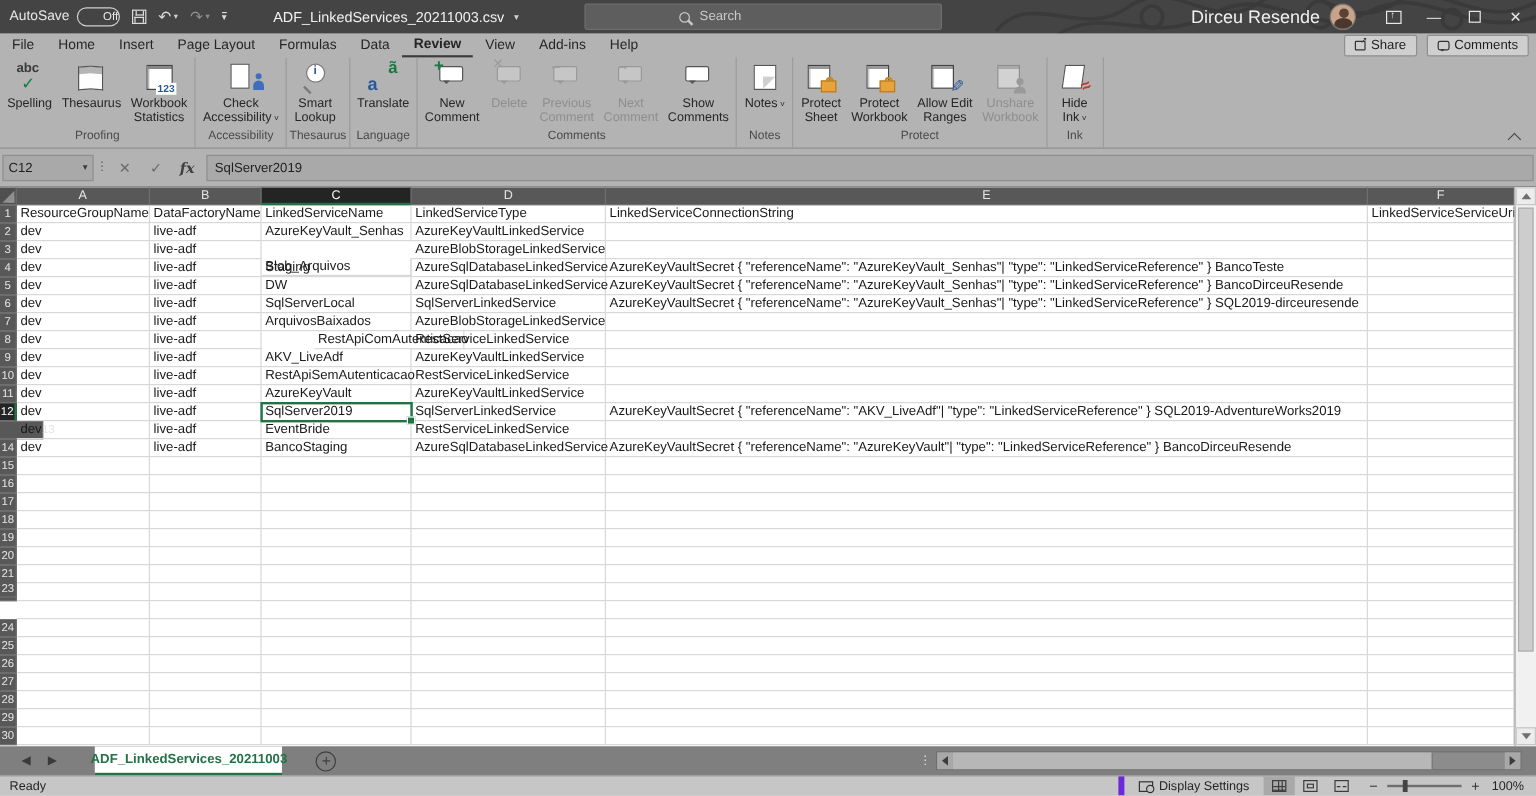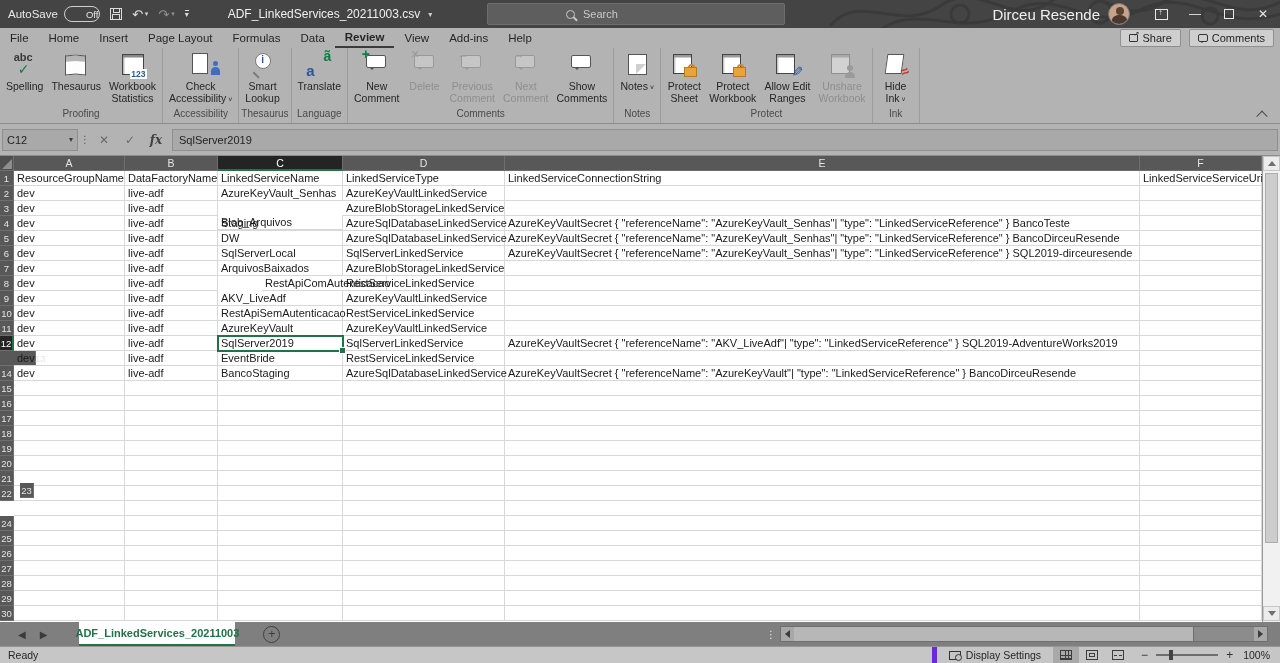--- a/index.html
+++ b/index.html
@@ -570,21 +570,21 @@
     <div class="cell" style="left: 343px; top: 315px; width: 162px;"></div>
     <div class="cell" style="left: 505px; top: 315px; width: 635px;"></div>
     <div class="cell" style="left: 1140px; top: 315px; width: 122px;"></div>
     <div class="rowhdr" style="top: 330px;">22</div>
     <div class="cell" style="left: 14px; top: 330px; width: 111px;"></div>
     <div class="cell" style="left: 125px; top: 330px; width: 93px;"></div>
     <div class="cell" style="left: 218px; top: 330px; width: 125px;"></div>
     <div class="cell" style="left: 343px; top: 330px; width: 162px;"></div>
     <div class="cell" style="left: 505px; top: 330px; width: 635px;"></div>
     <div class="cell" style="left: 1140px; top: 330px; width: 122px;"></div>
-    <div class="rowhdr" style="top: 327px; margin-left: 20px;">23</div>
+    <div class="rowhdr" style="top: 327px;">23</div>
     <div class="cell" style="left: 14px; top: 345px; width: 111px;"></div>
     <div class="cell" style="left: 125px; top: 345px; width: 93px;"></div>
     <div class="cell" style="left: 218px; top: 345px; width: 125px;"></div>
     <div class="cell" style="left: 343px; top: 345px; width: 162px;"></div>
     <div class="cell" style="left: 505px; top: 345px; width: 635px;"></div>
     <div class="cell" style="left: 1140px; top: 345px; width: 122px;"></div>
     <div class="rowhdr" style="top: 360px;">24</div>
     <div class="cell" style="left: 14px; top: 360px; width: 111px;"></div>
     <div class="cell" style="left: 125px; top: 360px; width: 93px;"></div>
     <div class="cell" style="left: 218px; top: 360px; width: 125px;"></div>

